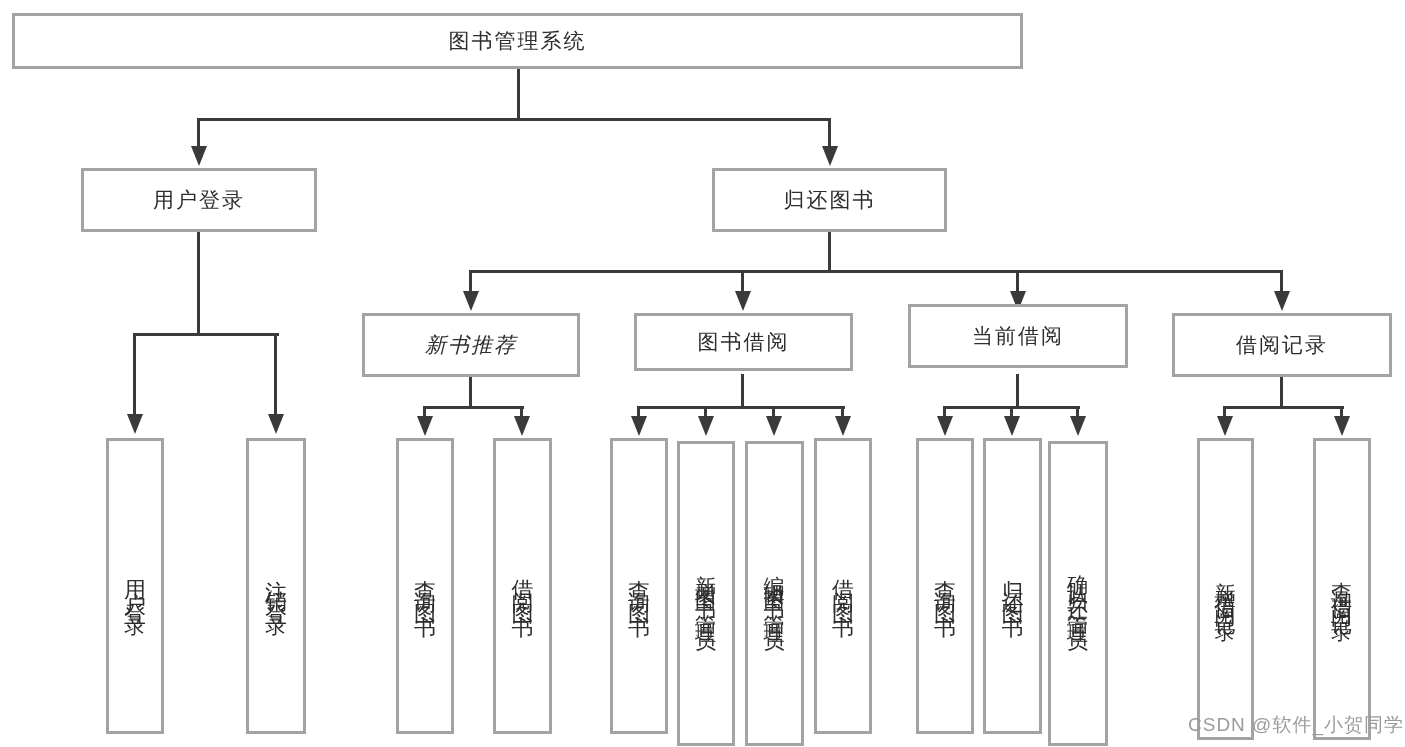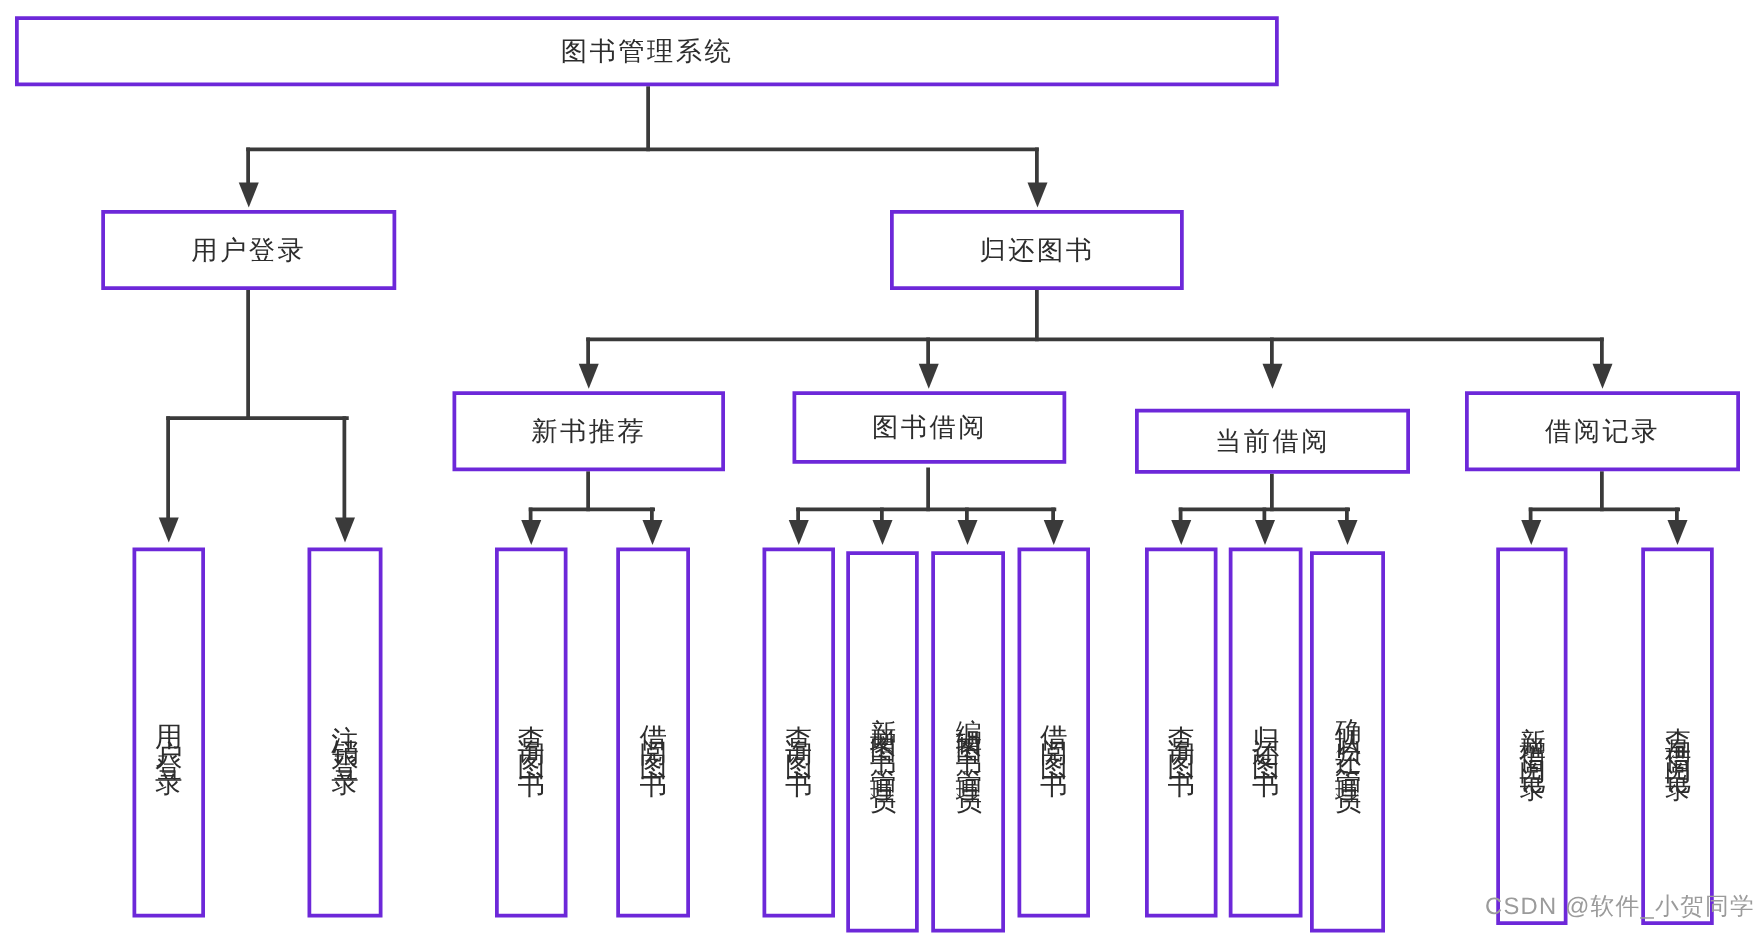--- a/index.html
+++ b/index.html
@@ -3,21 +3,21 @@
 <meta charset="utf-8">
 <style>
   html,body{margin:0;padding:0;background:#ffffff;}
   .canvas{
     position:relative;width:1405px;height:747px;background:#ffffff;
     font-family:"Liberation Sans","DejaVu Sans",sans-serif;
     overflow:hidden;
   }
   .node{
     position:absolute;box-sizing:border-box;
-    border:3px solid #6d28d9;background:#ffffff;
+    border:3px solid #a3a3a3;background:#ffffff;
     display:flex;align-items:center;justify-content:center;
     color:#2d2d2d;
   }
   .hnode{font-size:21px;letter-spacing:2px;white-space:nowrap;}
   .vnode .vtext{
     writing-mode:vertical-rl;text-orientation:mixed;
     font-size:22px;letter-spacing:12px;line-height:1;
     color:#2d2d2d;
   }
   .vnode.tall .vtext{font-size:21px;letter-spacing:8px;}
@@ -100,27 +100,27 @@
     <span>图书管理系统</span>
   </div>
 
   <div class="node hnode" style="left:81px;top:168px;width:236px;height:64px;">
     <span>用户登录</span>
   </div>
   <div class="node hnode" style="left:712px;top:168px;width:235px;height:64px;">
     <span>归还图书</span>
   </div>
 
-  <div class="node hnode" style="left:362px;top:313px;width:218px;height:64px;">
+  <div class="node hnode" style="left:362px;top:313px;width:218px;height:64px;font-style:italic;">
     <span>新书推荐</span>
   </div>
   <div class="node hnode" style="left:634px;top:313px;width:219px;height:58px;">
     <span>图书借阅</span>
   </div>
-  <div class="node hnode" style="left:908px;top:327px;width:220px;height:52px;">
+  <div class="node hnode" style="left:908px;top:304px;width:220px;height:64px;">
     <span>当前借阅</span>
   </div>
   <div class="node hnode" style="left:1172px;top:313px;width:220px;height:64px;">
     <span>借阅记录</span>
   </div>
 
   <div class="node vnode" style="left:106px;top:438px;width:58px;height:296px;">
     <span class="vtext">用户登录</span>
   </div>
   <div class="node vnode" style="left:246px;top:438px;width:60px;height:296px;">

